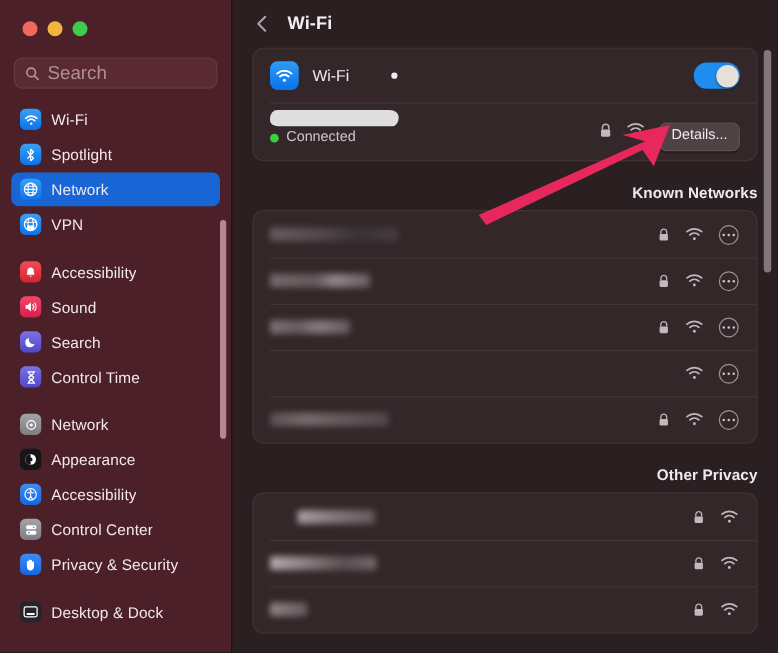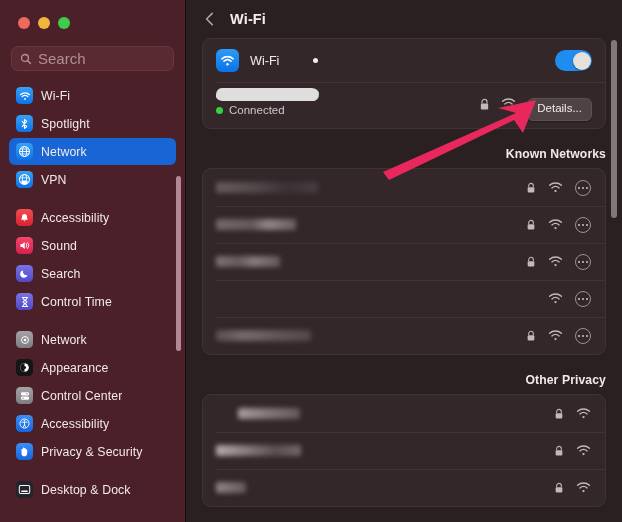--- a/index.html
+++ b/index.html
@@ -448,39 +448,39 @@
           <span class="nav-ico" style="background:#151518">
             <svg width="13" height="13" viewBox="0 0 16 16">
                 <circle cx="8" cy="8" r="5.3" fill="#fff"></circle>
                 <path d="M8 2.7a5.3 5.3 0 0 0 0 10.6z" fill="#151518"></path>
                 <circle cx="8" cy="8" r="1.9" fill="#151518"></circle>
               </svg>
           </span>
           <span class="nav-label">Appearance</span>
         </div>
         <div class="nav-item">
+          <span class="nav-ico" style="background:linear-gradient(180deg,#3b8ef7,#1565e0)">
+            <svg width="13" height="13" viewBox="0 0 16 16">
+                <circle cx="8" cy="8" r="5.6" fill="none" stroke="#fff" stroke-width="1.15"></circle>
+                <circle cx="8" cy="4.6" r="1" fill="#fff"></circle>
+                <path d="M4.8 6.4h6.4M8 6.6v3.2M8 9.8l-1.6 2.6M8 9.8l1.6 2.6" stroke="#fff" stroke-width="1.1" fill="none" stroke-linecap="round"></path>
+              </svg>
+          </span>
+          <span class="nav-label">Accessibility</span>
+        </div>
+        <div class="nav-item">
           <span class="nav-ico" style="background:linear-gradient(180deg,#a3a3a8,#7d7d82)">
             <svg width="12" height="12" viewBox="0 0 16 16">
                 <rect x="2.6" y="3" width="10.8" height="4.2" rx="1.5" fill="#fff"></rect>
                 <rect x="2.6" y="8.8" width="10.8" height="4.2" rx="1.5" fill="#fff"></rect>
                 <circle cx="10.6" cy="5.1" r=".95" fill="#8a8a8f"></circle>
                 <circle cx="5.4" cy="10.9" r=".95" fill="#8a8a8f"></circle>
               </svg>
           </span>
           <span class="nav-label">Control Center</span>
-        </div>
-        <div class="nav-item">
-          <span class="nav-ico" style="background:linear-gradient(180deg,#3b8ef7,#1565e0)">
-            <svg width="13" height="13" viewBox="0 0 16 16">
-                <circle cx="8" cy="8" r="5.6" fill="none" stroke="#fff" stroke-width="1.15"></circle>
-                <circle cx="8" cy="4.6" r="1" fill="#fff"></circle>
-                <path d="M4.8 6.4h6.4M8 6.6v3.2M8 9.8l-1.6 2.6M8 9.8l1.6 2.6" stroke="#fff" stroke-width="1.1" fill="none" stroke-linecap="round"></path>
-              </svg>
-          </span>
-          <span class="nav-label">Accessibility</span>
         </div>
         <div class="nav-item">
           <span class="nav-ico" style="background:linear-gradient(180deg,#3b8ef7,#1565e0)">
             <svg width="11" height="12" viewBox="0 0 14 16">
                 <path d="M3 8V4.6a.95.95 0 0 1 1.9 0v2.2V3a.95.95 0 0 1 1.9 0v3.8V3.6a.95.95 0 0 1 1.9 0v3.2V5.2a.95.95 0 0 1 1.9 0v4.4c0 2.4-1.5 4.2-3.8 4.2S3 12.2 3 9.9z" fill="#fff"></path>
               </svg>
           </span>
           <span class="nav-label">Privacy &amp; Security</span>
         </div>
       </div>

